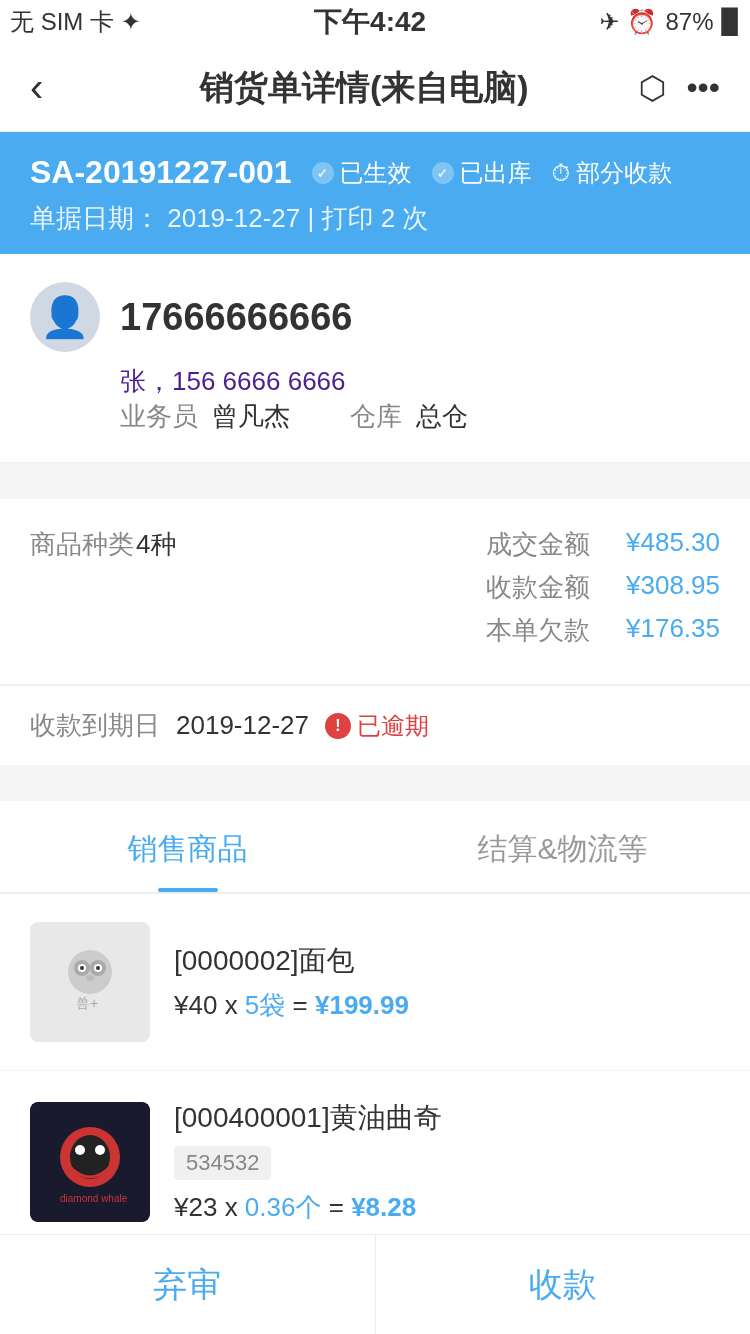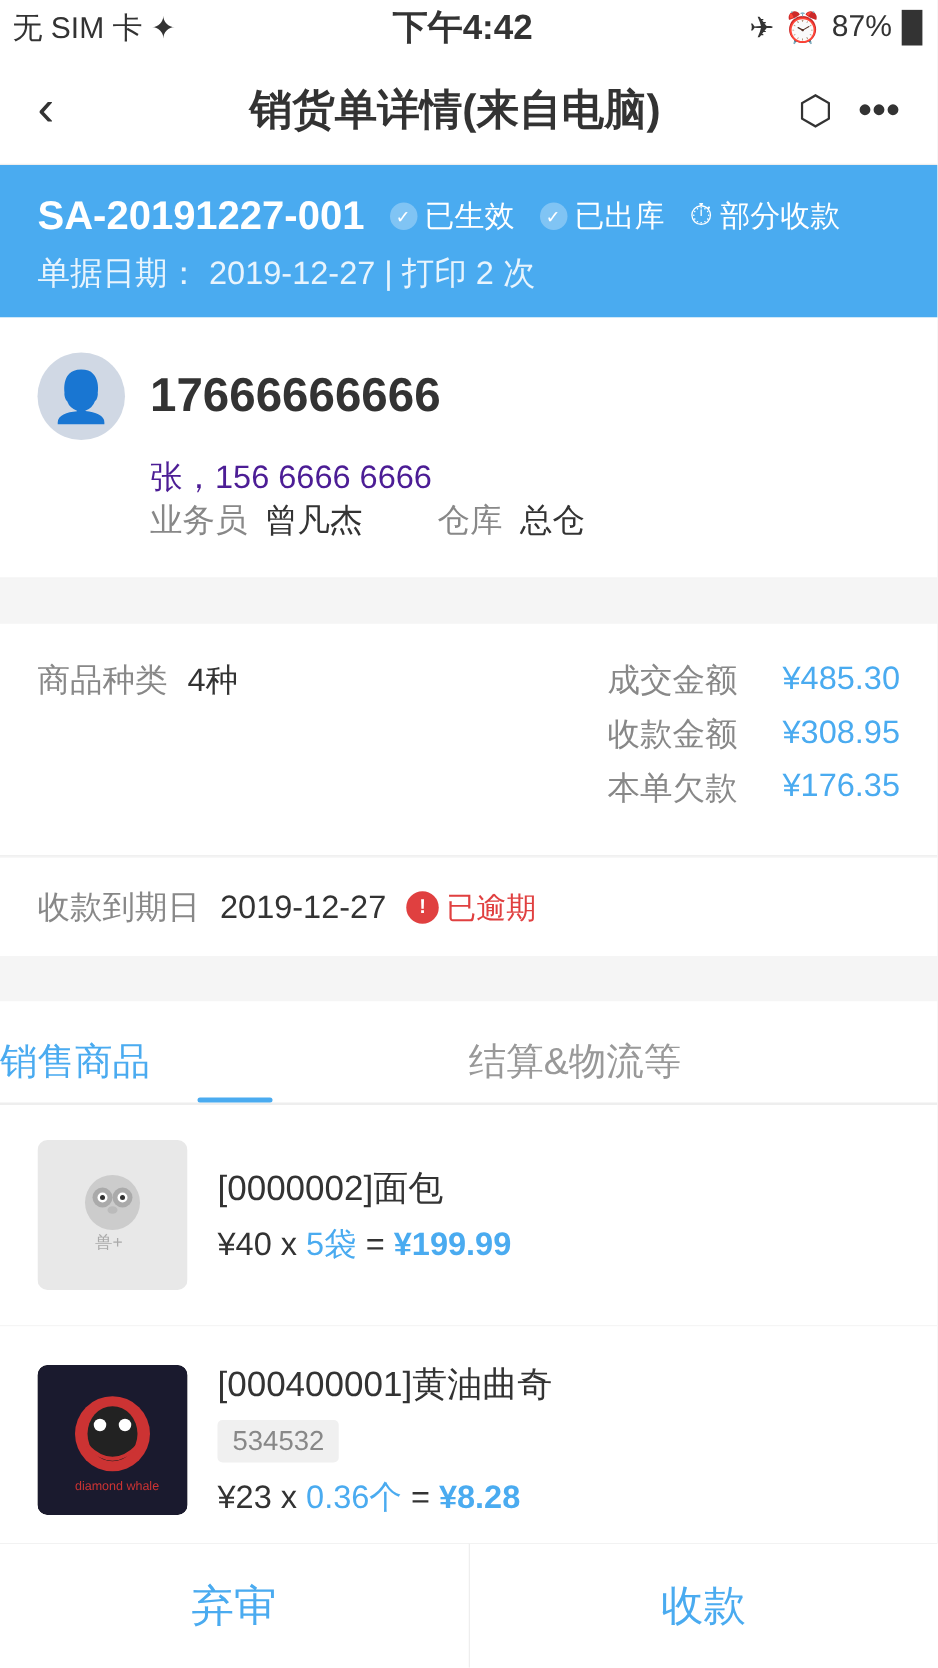--- a/index.html
+++ b/index.html
@@ -163,21 +163,21 @@
     }
     .summary-row {
       display: flex;
       justify-content: space-between;
       align-items: flex-start;
     }
     .summary-left {}
     .summary-item {
       display: flex;
       align-items: center;
-      gap: 16px;
+      gap: 2px;
       font-size: 26px;
       color: #888;
     }
     .summary-item .value { color: #333; font-weight: 500; }
     .summary-right {}
     .amount-row {
       display: flex;
       justify-content: flex-end;
       gap: 20px;
       font-size: 26px;
@@ -221,22 +221,22 @@
 
     
     .tabs-section {
       background: #fff;
       margin-top: 18px;
       display: flex;
       border-bottom: 2px solid #eee;
     }
     .tab-item {
       flex: 1;
-      text-align: left;
-      padding: 28px 0 12px;
+      text-align: center;
+      padding: 28px 0 22px;
       font-size: 30px;
       color: #999;
       position: relative;
       cursor: pointer;
     }
     .tab-item.active {
       color: #4AABF0;
     }
     .tab-item.active::after {
       content: '';

